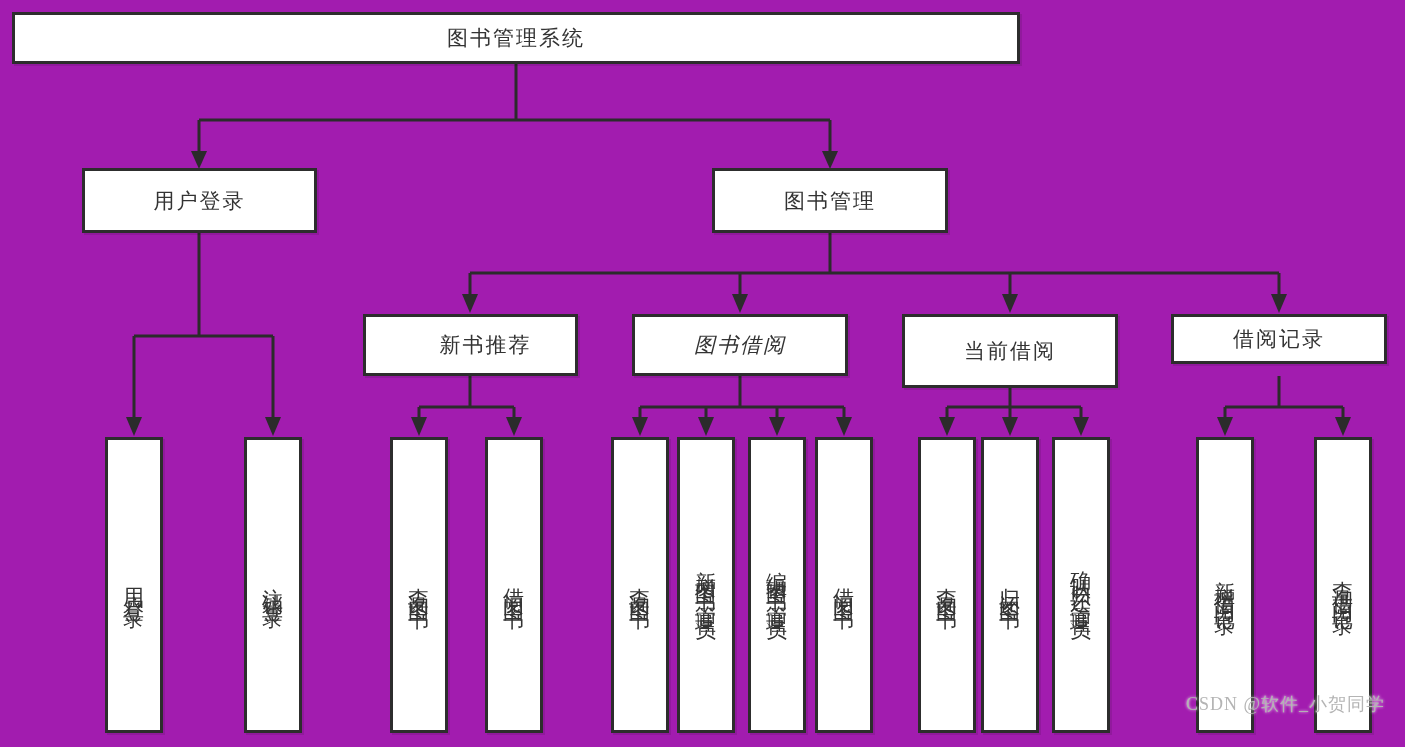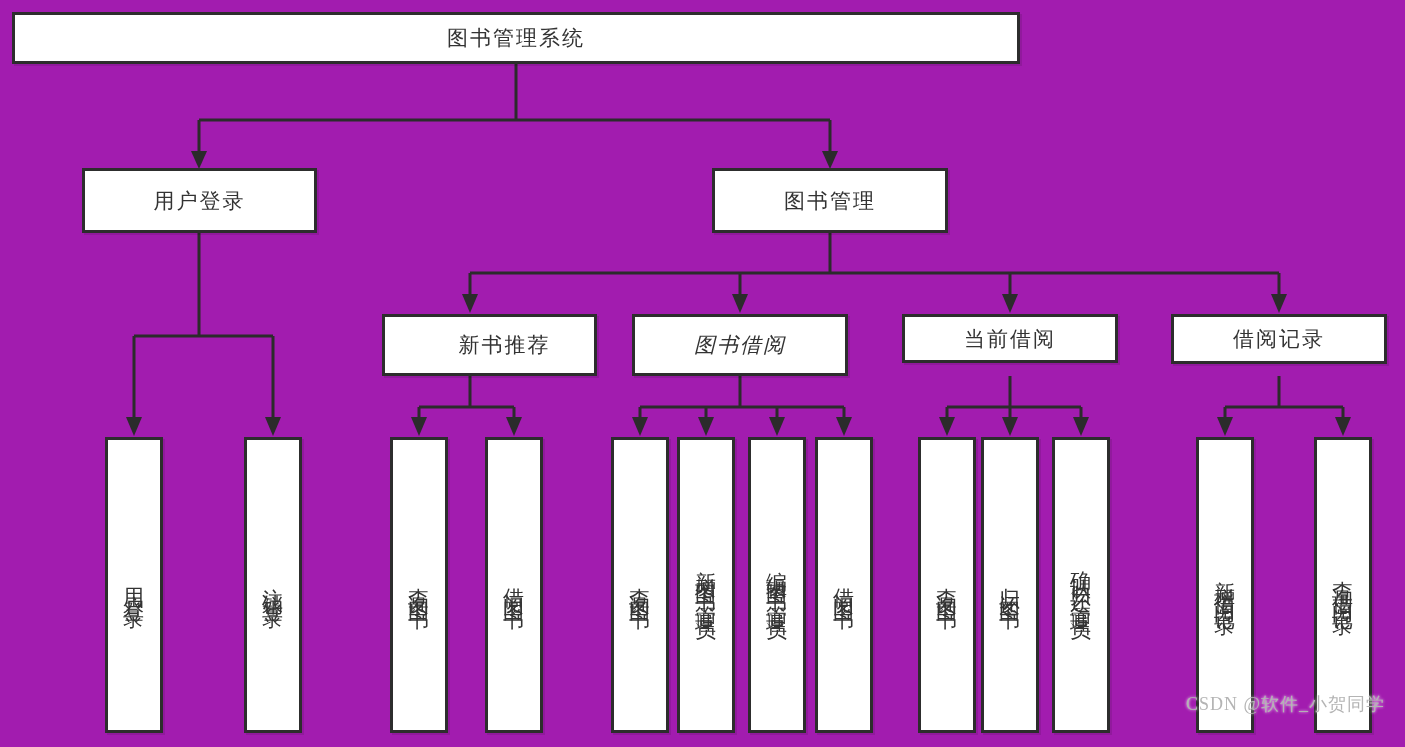--- a/index.html
+++ b/index.html
@@ -116,27 +116,27 @@
     <span class="hlabel">图书管理系统</span>
   </div>
 
   <div class="box" style="left:82px; top:168px; width:235px; height:65px;">
     <span class="hlabel">用户登录</span>
   </div>
   <div class="box" style="left:712px; top:168px; width:236px; height:65px;font-family:Liberation Serif, serif;">
     <span class="hlabel">图书管理</span>
   </div>
 
-  <div class="box" style="left:382px; top:314px; width:215px; height:62px;padding-left:30px;">
+  <div class="box" style="left:363px; top:314px; width:215px; height:62px;padding-left:30px;">
     <span class="hlabel">新书推荐</span>
   </div>
   <div class="box" style="left:632px; top:314px; width:216px; height:62px;font-style:italic;">
     <span class="hlabel">图书借阅</span>
   </div>
-  <div class="box" style="left:902px; top:314px; width:216px; height:49px;">
+  <div class="box" style="left:902px; top:314px; width:216px; height:74px;">
     <span class="hlabel">当前借阅</span>
   </div>
   <div class="box" style="left:1171px; top:314px; width:216px; height:50px;">
     <span class="hlabel">借阅记录</span>
   </div>
 
   <div class="box leaf" style="left:105px; top:437px; width:58px; height:296px;">
     <span class="vlabel">用户登录</span>
   </div>
   <div class="box leaf" style="left:244px; top:437px; width:58px; height:296px;">

